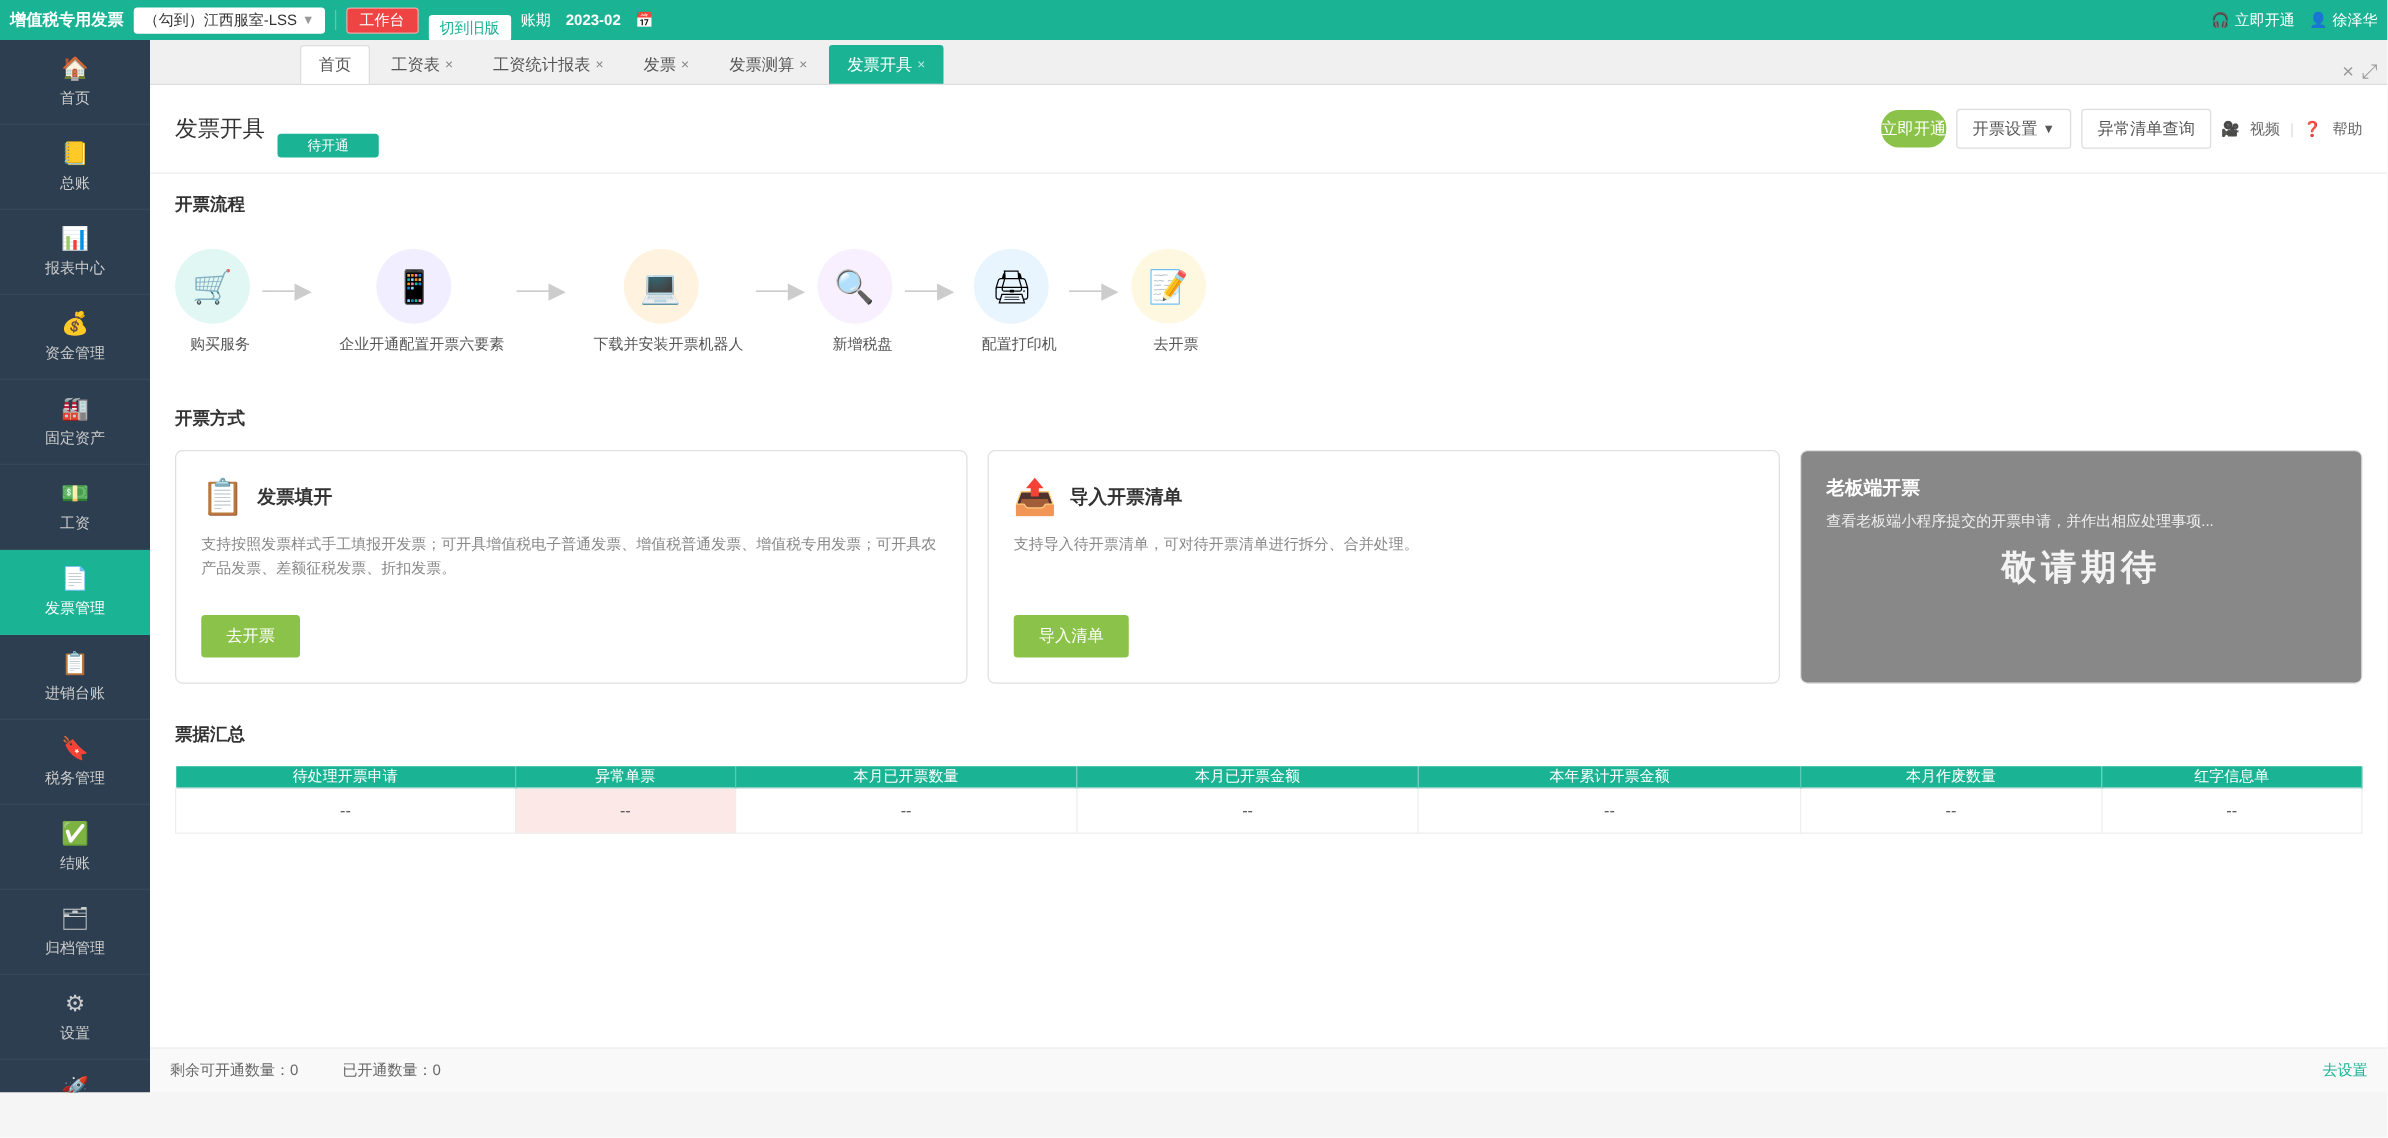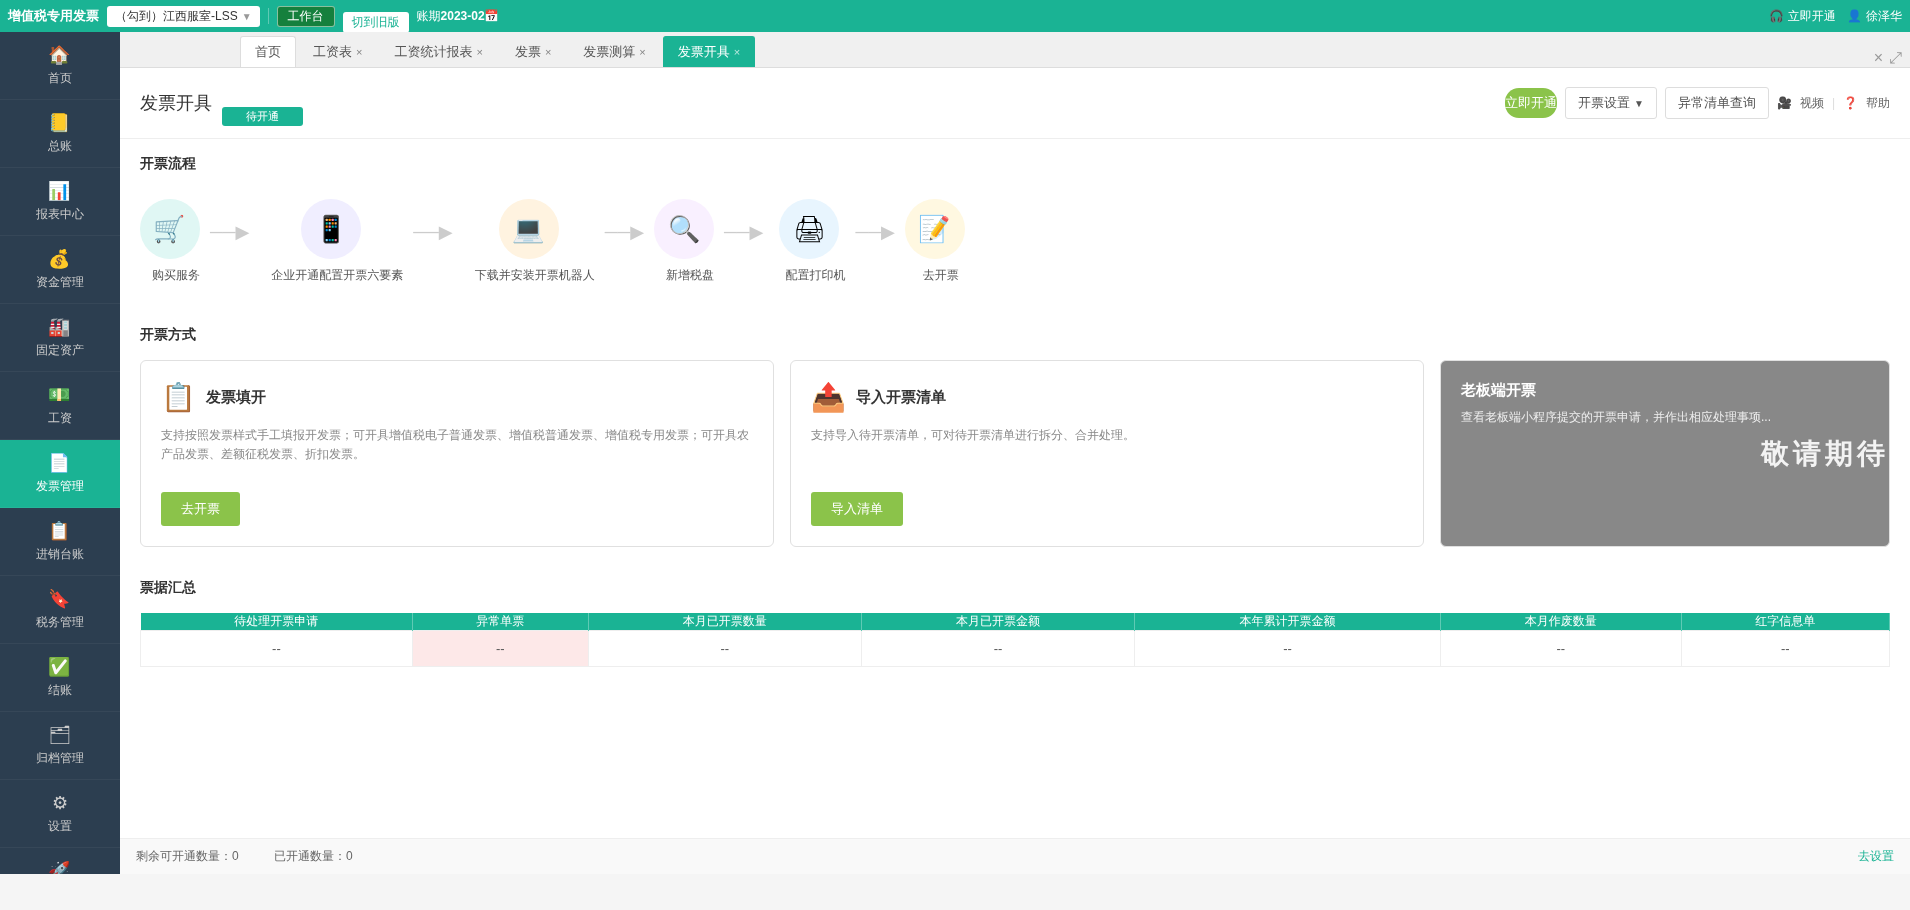--- a/index.html
+++ b/index.html
@@ -33,30 +33,30 @@
       background: rgba(255,255,255,0.2);
       border: 1px solid rgba(255,255,255,0.4);
       border-radius: 3px;
       padding: 1px 8px;
       color: white;
       font-size: 12px;
       cursor: pointer;
     }
     .top-bar-btn.active { background: white; color: #1ab394; margin-top: 12px; }
     .top-bar-workstation {
-      background: #15803d;
+      background: #ef4444;
       border: 1px solid rgba(255,255,255,0.5);
       border-radius: 3px;
       padding: 1px 10px;
       color: white;
       font-size: 12px;
       cursor: pointer;
       font-family: Liberation Serif, serif;
     }
-    .top-bar-period { display: flex; align-items: center; gap: 0; color: white; font-size: 12px; }
+    .top-bar-period { display: flex; align-items: center; gap: 12px; color: white; font-size: 12px; }
     .top-bar-right { display: flex; align-items: center; gap: 12px; font-size: 12px; }
     .top-bar-right span { cursor: pointer; }
 
     
     .nav-tabs {
       height: 36px;
       background: #f0f0f0;
       display: flex;
       align-items: flex-end;
       padding: 0 0 0 120px;
@@ -248,21 +248,21 @@
       padding: 20px;
       color: white;
     }
     .old-terminal-title { font-size: 15px; font-weight: bold; margin-bottom: 8px; }
     .old-terminal-desc { font-size: 12px; color: #eee; line-height: 1.5; }
     .old-terminal-overlay {
       position: absolute;
       top: 0; left: 0; right: 0; bottom: 0;
       display: flex;
       align-items: center;
-      justify-content: flex-end;
+      justify-content: center;
       font-size: 28px;
       font-weight: bold;
       color: rgba(255,255,255,0.9);
       letter-spacing: 4px;
     }
 
     
     .summary-table { width: 100%; border-collapse: collapse; margin-top: 8px; }
     .summary-table th {
       background: #1ab394;

